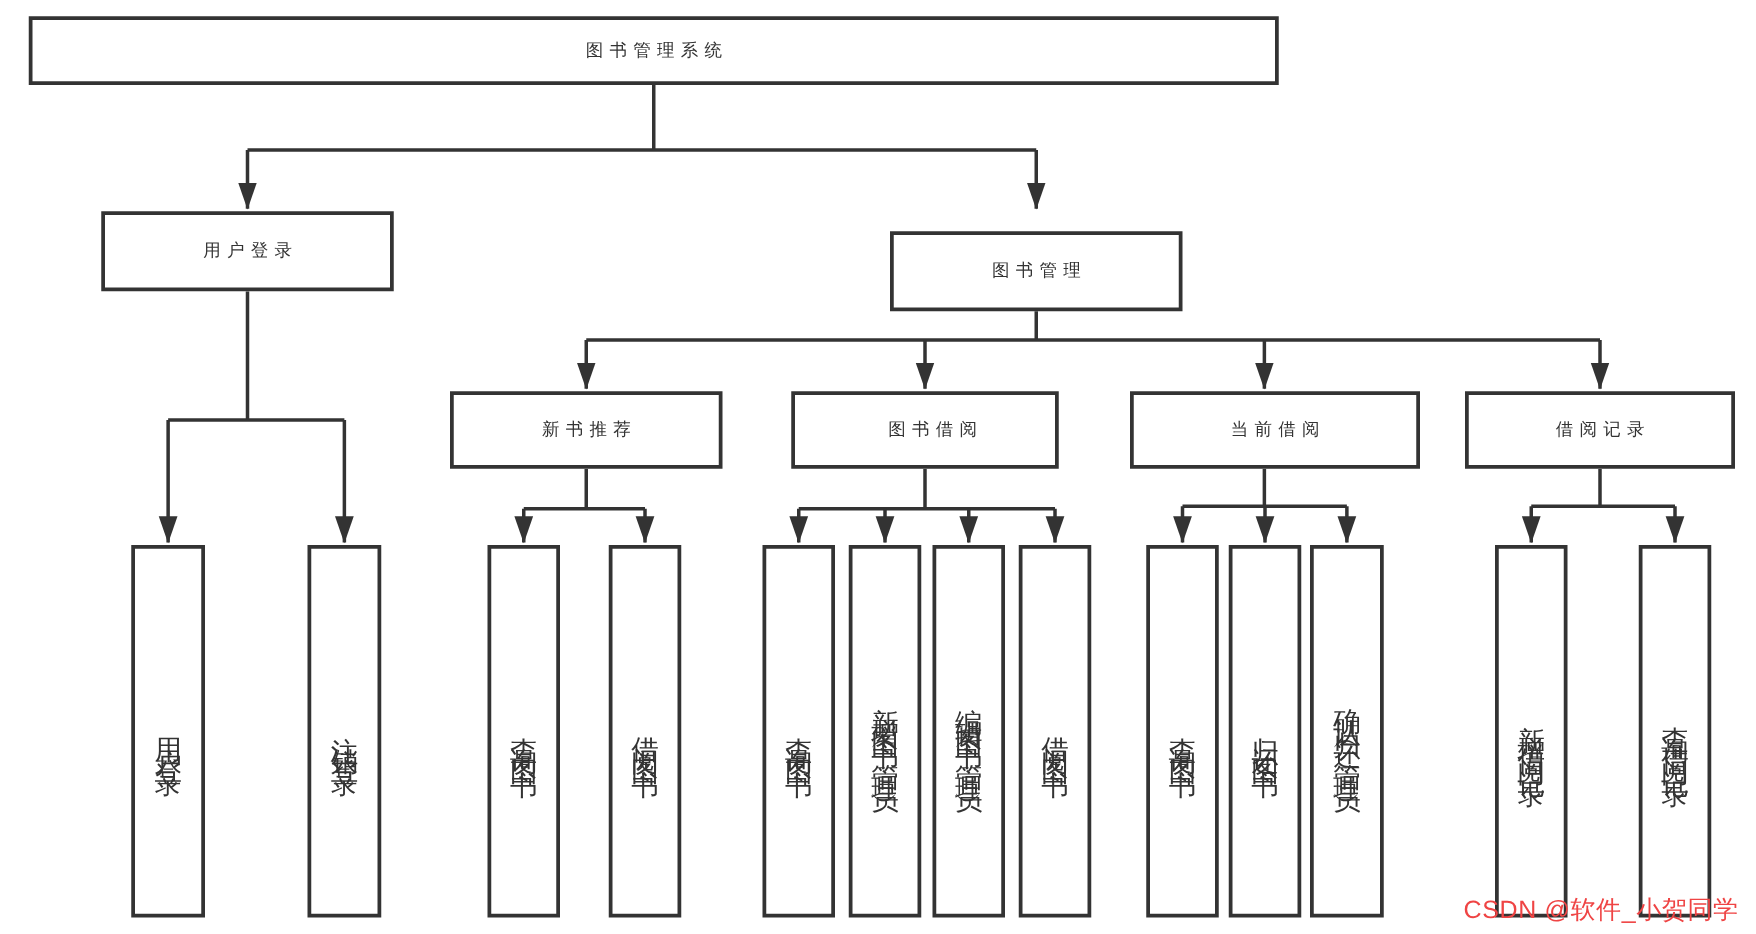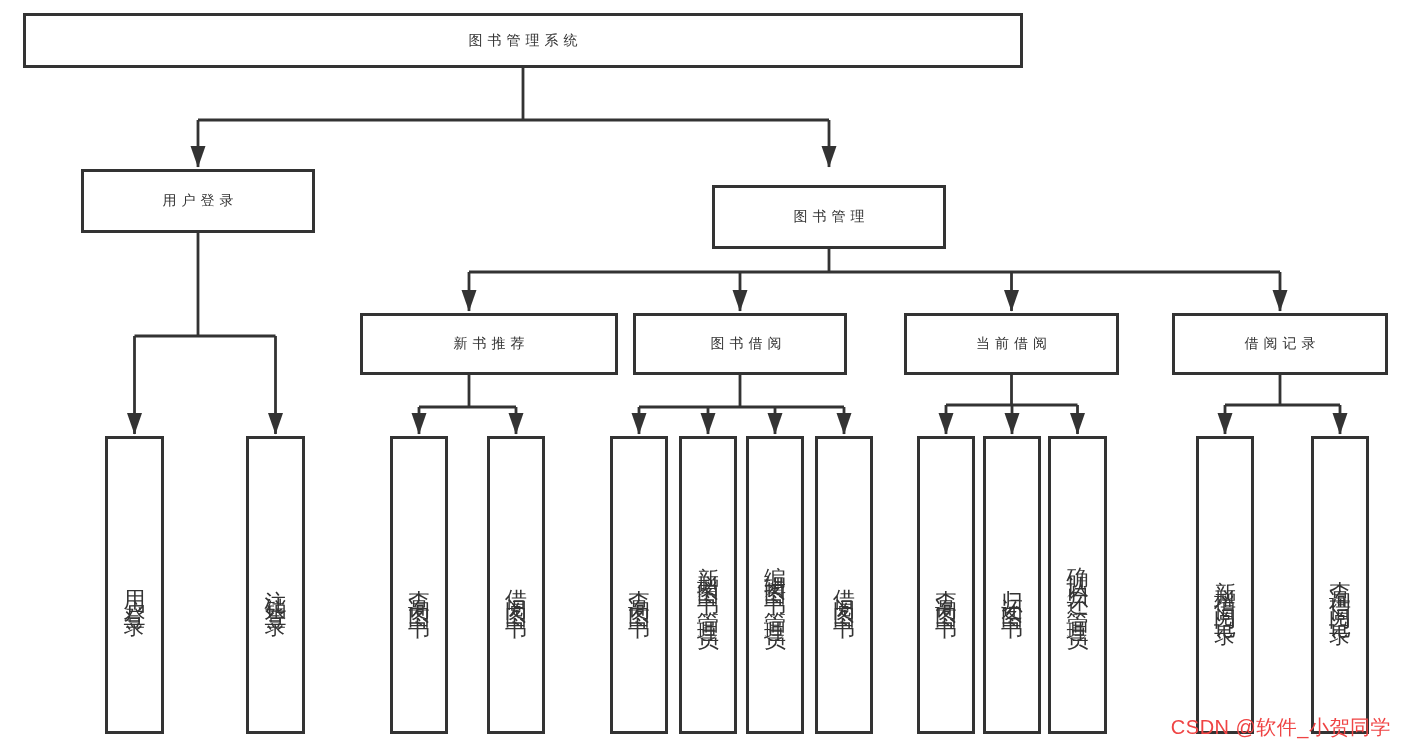--- a/index.html
+++ b/index.html
@@ -90,27 +90,27 @@
   <div id="nodes">
       <div class="node h" style="left: 23px; top: 13px; width: 1000px; height: 55px;">
         <span class="lbl">图书管理系统</span>
       </div>
       <div class="node h" style="left: 81px; top: 169px; width: 234px; height: 64px;">
         <span class="lbl">用户登录</span>
       </div>
       <div class="node h" style="left: 712px; top: 169px; width: 234px; height: 64px; margin-top: 16px;">
         <span class="lbl">图书管理</span>
       </div>
-      <div class="node h" style="left: 360px; top: 313px; width: 258px; height: 62px;">
+      <div class="node h" style="left: 360px; top: 313px; width: 218px; height: 62px;">
         <span class="lbl">新书推荐</span>
       </div>
       <div class="node h" style="left: 633px; top: 313px; width: 214px; height: 62px; padding-left: 12px;">
         <span class="lbl">图书借阅</span>
       </div>
-      <div class="node h" style="left: 904px; top: 313px; width: 215px; height: 62px;">
+      <div class="node h" style="left: 904px; top: 313px; width: 232px; height: 62px;">
         <span class="lbl">当前借阅</span>
       </div>
       <div class="node h" style="left: 1172px; top: 313px; width: 216px; height: 62px;">
         <span class="lbl">借阅记录</span>
       </div>
       <div class="node v" style="left: 105px; top: 436px; width: 59px; height: 298px;">
         <span class="lbl">用户登录</span>
       </div>
       <div class="node v" style="left: 246px; top: 436px; width: 59px; height: 298px;">
         <span class="lbl">注销登录</span>

